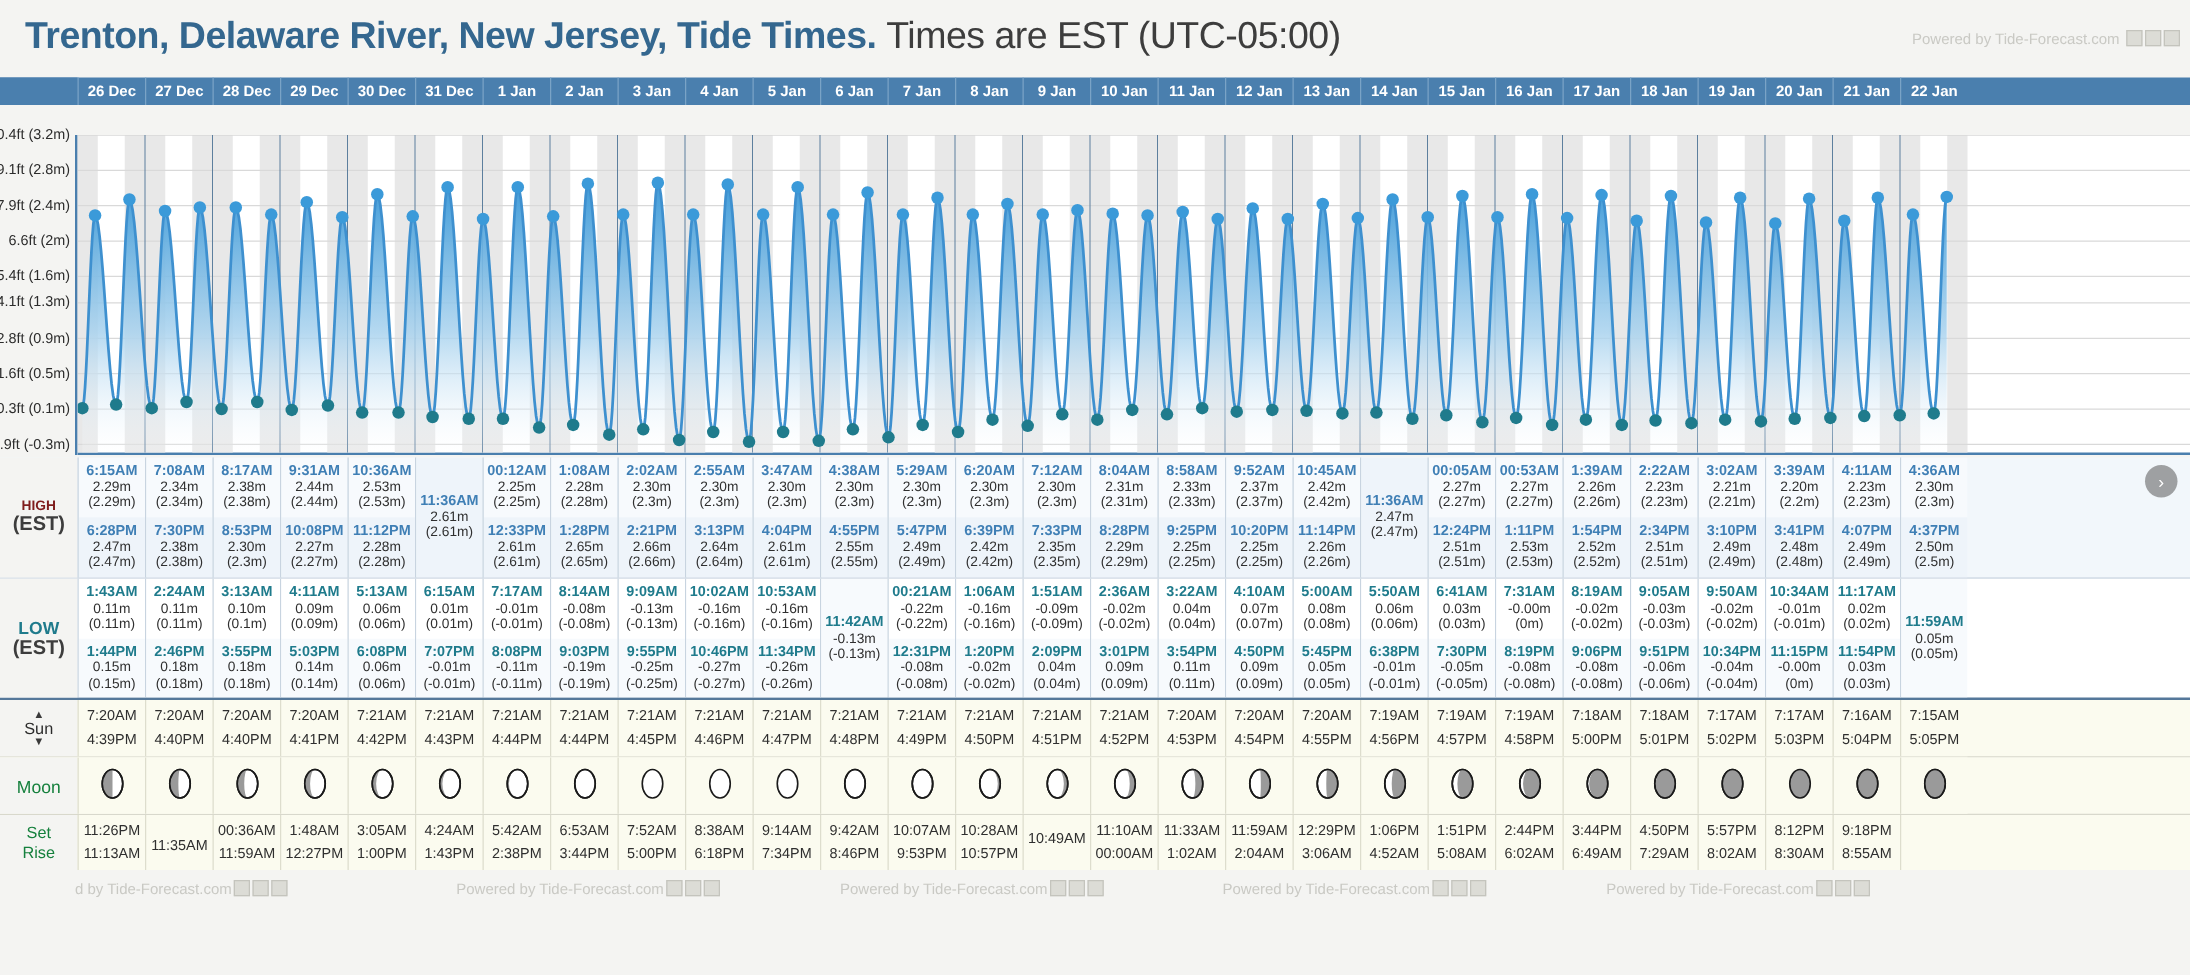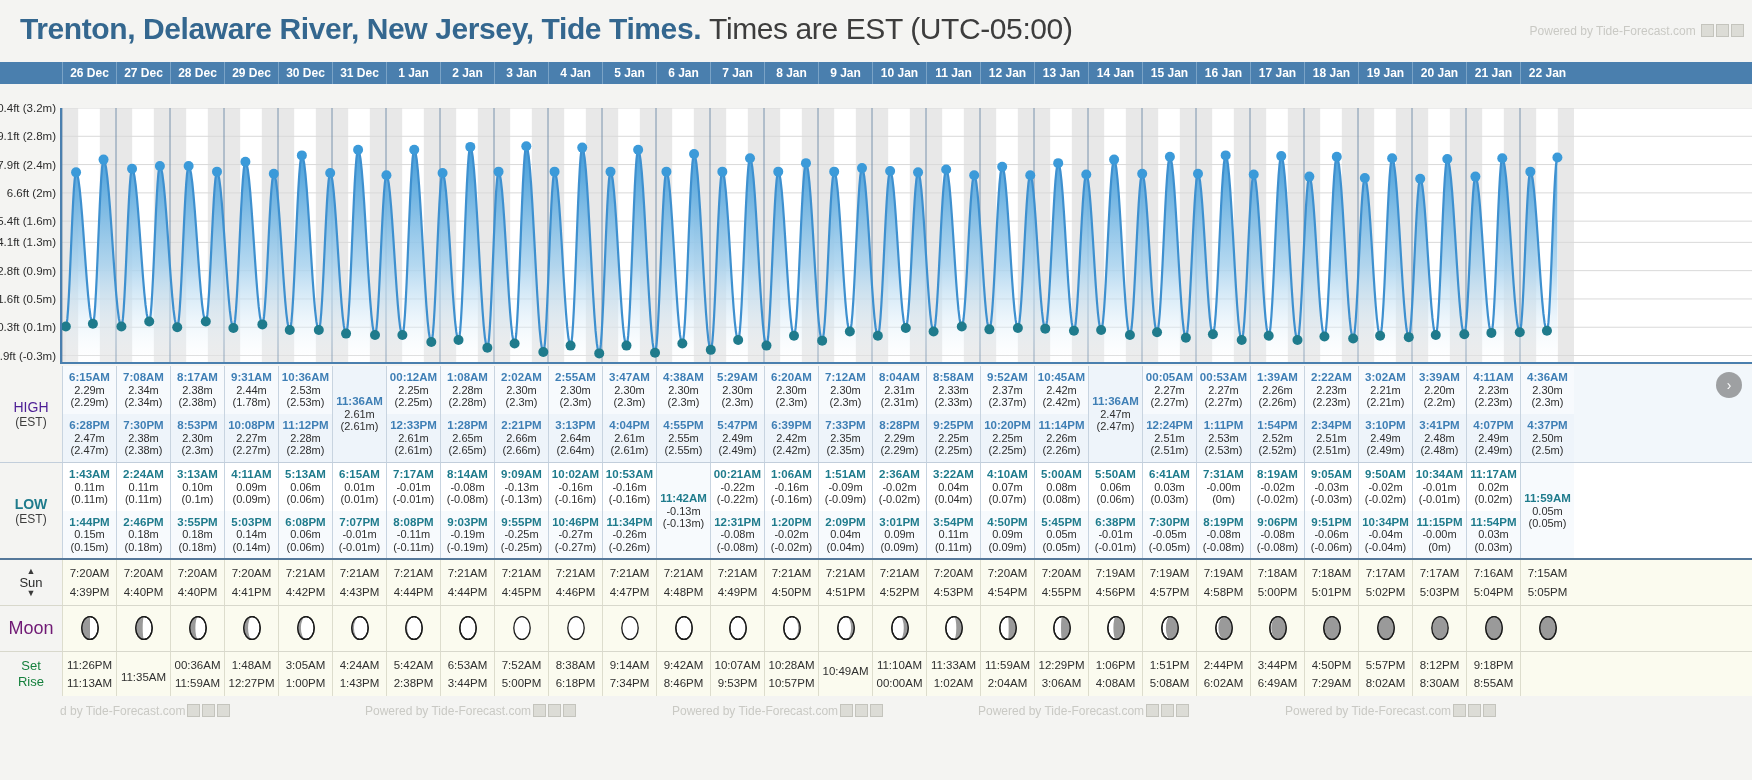--- a/index.html
+++ b/index.html
@@ -96,24 +96,24 @@
     border-bottom:1px solid #c2cedb;
   }
   #lowblock{
     position:absolute; left:0; top:463px; width:1752px; height:97px;
     display:flex; background:#ffffff;
     border-bottom:2px solid #55789a;
   }
   #highblock .lbl, #lowblock .lbl{
     flex-direction:column; background:#f4f4f2; font-weight:bold;
   }
-  #highblock .lbl .l1{ color:#4c1d95; font-size:14px; font-weight:normal; }
+  #highblock .lbl .l1{ color:#7f1d1d; font-size:11px; font-weight:bold; }
   #lowblock  .lbl .l1{ color:#1f7b8c; font-size:14px; font-weight:bold; }
   #highblock .lbl .l2, #lowblock .lbl .l2{
-    color:#3d3d3d; font-size:12px; font-weight:normal;
+    color:#3d3d3d; font-size:16px; font-weight:bold;
   }
   .tcell{
     flex:0 0 54.0px; width:54.0px; border-left:1px solid #c8d4e0;
     display:flex; flex-direction:column; overflow:hidden;
   }
   .thalf{
     flex:1 1 50%; display:flex; flex-direction:column;
     align-items:center; justify-content:center; line-height:1.12;
   }
   .thalf.single{ flex:1 1 100%; }
@@ -138,21 +138,21 @@
   #sunrow .cell{
     border-left:1px solid #ddddcd; background:#fbfbef;
     font-size:11.5px; color:#2f2f2f; gap:7px;
   }
 
   
   #moonrow{
     position:absolute; left:0; top:606px; width:1752px; height:46px;
     display:flex; background:#fbfbef; border-bottom:1px solid #d8d8cc;
   }
-  #moonrow .lbl{ background:#f4f4f2; font-size:18px; color:#701a75; }
+  #moonrow .lbl{ background:#f4f4f2; font-size:14px; color:#15803d; }
   #moonrow .cell{ border-left:1px solid #ddddcd; background:#fbfbef; }
   .moon-ico{ width:24px; height:26px; }
 
   
   #setriserow{
     position:absolute; left:0; top:652px; width:1752px; height:44px;
     display:flex; background:#fbfbef;
   }
   #setriserow .lbl{ background:#f4f4f2; flex-direction:column; line-height:1.25; }
   #setriserow .lbl span{ font-size:13px; color:#15803d; }
@@ -783,21 +783,21 @@
         <div class="thalf">
           <div class="ttime">8:53PM</div>
           <div class="tval">2.30m</div>
           <div class="tval2">(2.3m)</div>
         </div>
       </div>
       <div class="tcell">
         <div class="thalf">
           <div class="ttime">9:31AM</div>
           <div class="tval">2.44m</div>
-          <div class="tval2">(1.78m)</div>
+          <div class="tval2">(2.44m)</div>
         </div>
         <div class="thalf">
           <div class="ttime">10:08PM</div>
           <div class="tval">2.27m</div>
           <div class="tval2">(2.27m)</div>
         </div>
       </div>
       <div class="tcell">
         <div class="thalf">
           <div class="ttime">10:36AM</div>
@@ -1800,21 +1800,21 @@
       <div class="cell">
         <span>11:59AM</span>
         <span>2:04AM</span>
       </div>
       <div class="cell">
         <span>12:29PM</span>
         <span>3:06AM</span>
       </div>
       <div class="cell">
         <span>1:06PM</span>
-        <span>4:08AM</span>
+        <span>4:52AM</span>
       </div>
       <div class="cell">
         <span>1:51PM</span>
         <span>5:08AM</span>
       </div>
       <div class="cell">
         <span>2:44PM</span>
         <span>6:02AM</span>
       </div>
       <div class="cell">

